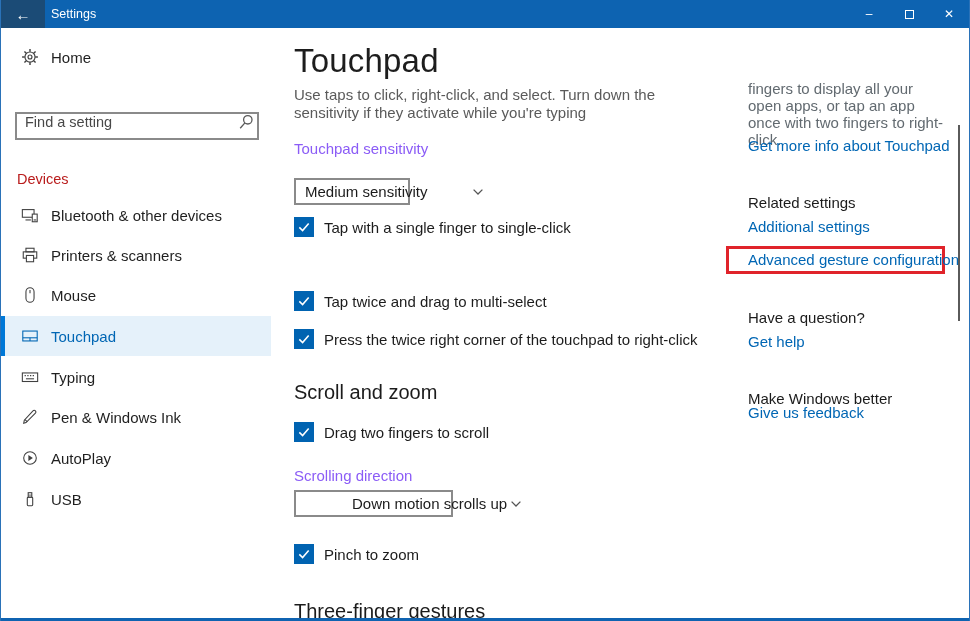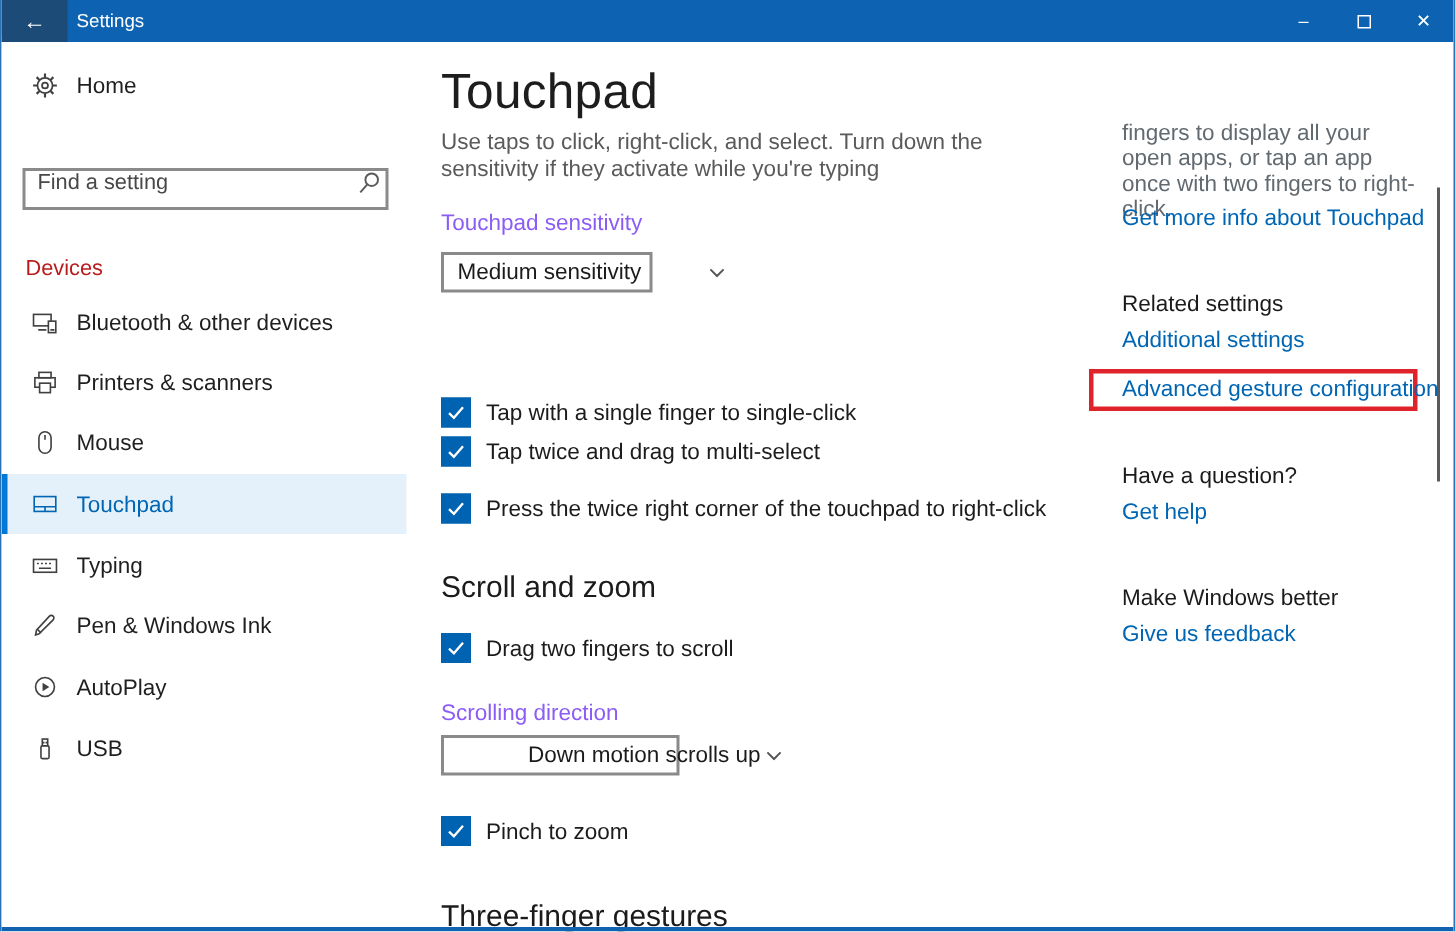--- a/index.html
+++ b/index.html
@@ -201,30 +201,30 @@
         </svg>
       </span>
       <span class="lbl">USB</span>
     </div>
   </div>
 
   <h1 class="page-title">Touchpad</h1>
   <div class="page-desc">Use taps to click, right-click, and select. Turn down the sensitivity if they activate while you're typing</div>
 
   <div class="field-label" style="left:293px; top:140px;">Touchpad sensitivity</div>
-  <div class="combo" style="left:293px; top:168px; width:141px;gap:41px;">
+  <div class="combo" style="left:293px; top:178px; width:116px;gap:41px;">
     <span class="val">Medium sensitivity</span>
     <span class="chev">
       <svg width="10" height="6" viewBox="0 0 10 6" fill="none" stroke="#555" stroke-width="1.3">
         <polyline points="0.6,0.6 5,5 9.4,0.6"></polyline>
         </svg>
     </span>
   </div>
 
-  <div class="checkrow" style="left:293px; top:217px;margin-top:48px;">
+  <div class="checkrow" style="left:293px; top:217px;">
     <span class="cbox">
       <svg width="14" height="14" viewBox="0 0 18 18" fill="none" stroke="#fff" stroke-width="2">
         <polyline points="3,9.5 7.2,13.5 15,4.5"></polyline>
         </svg>
     </span>
     <span class="clbl">Tap with a single finger to single-click</span>
   </div>
 
 
   <div class="checkrow" style="left:293px; top:291px;">
@@ -284,18 +284,18 @@
   <div class="link" style="top:218px;">Additional settings</div>
 
   <div class="red-box">
     <span class="link">Advanced gesture configuration</span>
   </div>
 
   <div class="aside-head" style="top:309px;">Have a question?</div>
   <div class="link" style="top:333px;">Get help</div>
 
   <div class="aside-head" style="top:390px;">Make Windows better</div>
-  <div class="link" style="top:414px;">Give us feedback</div>
+  <div class="link" style="top:404px;">Give us feedback</div>
 
   <div class="scroll-thumb"></div>
 
   <div class="bottom-edge"></div>
 </div>
 
 </body></html>

